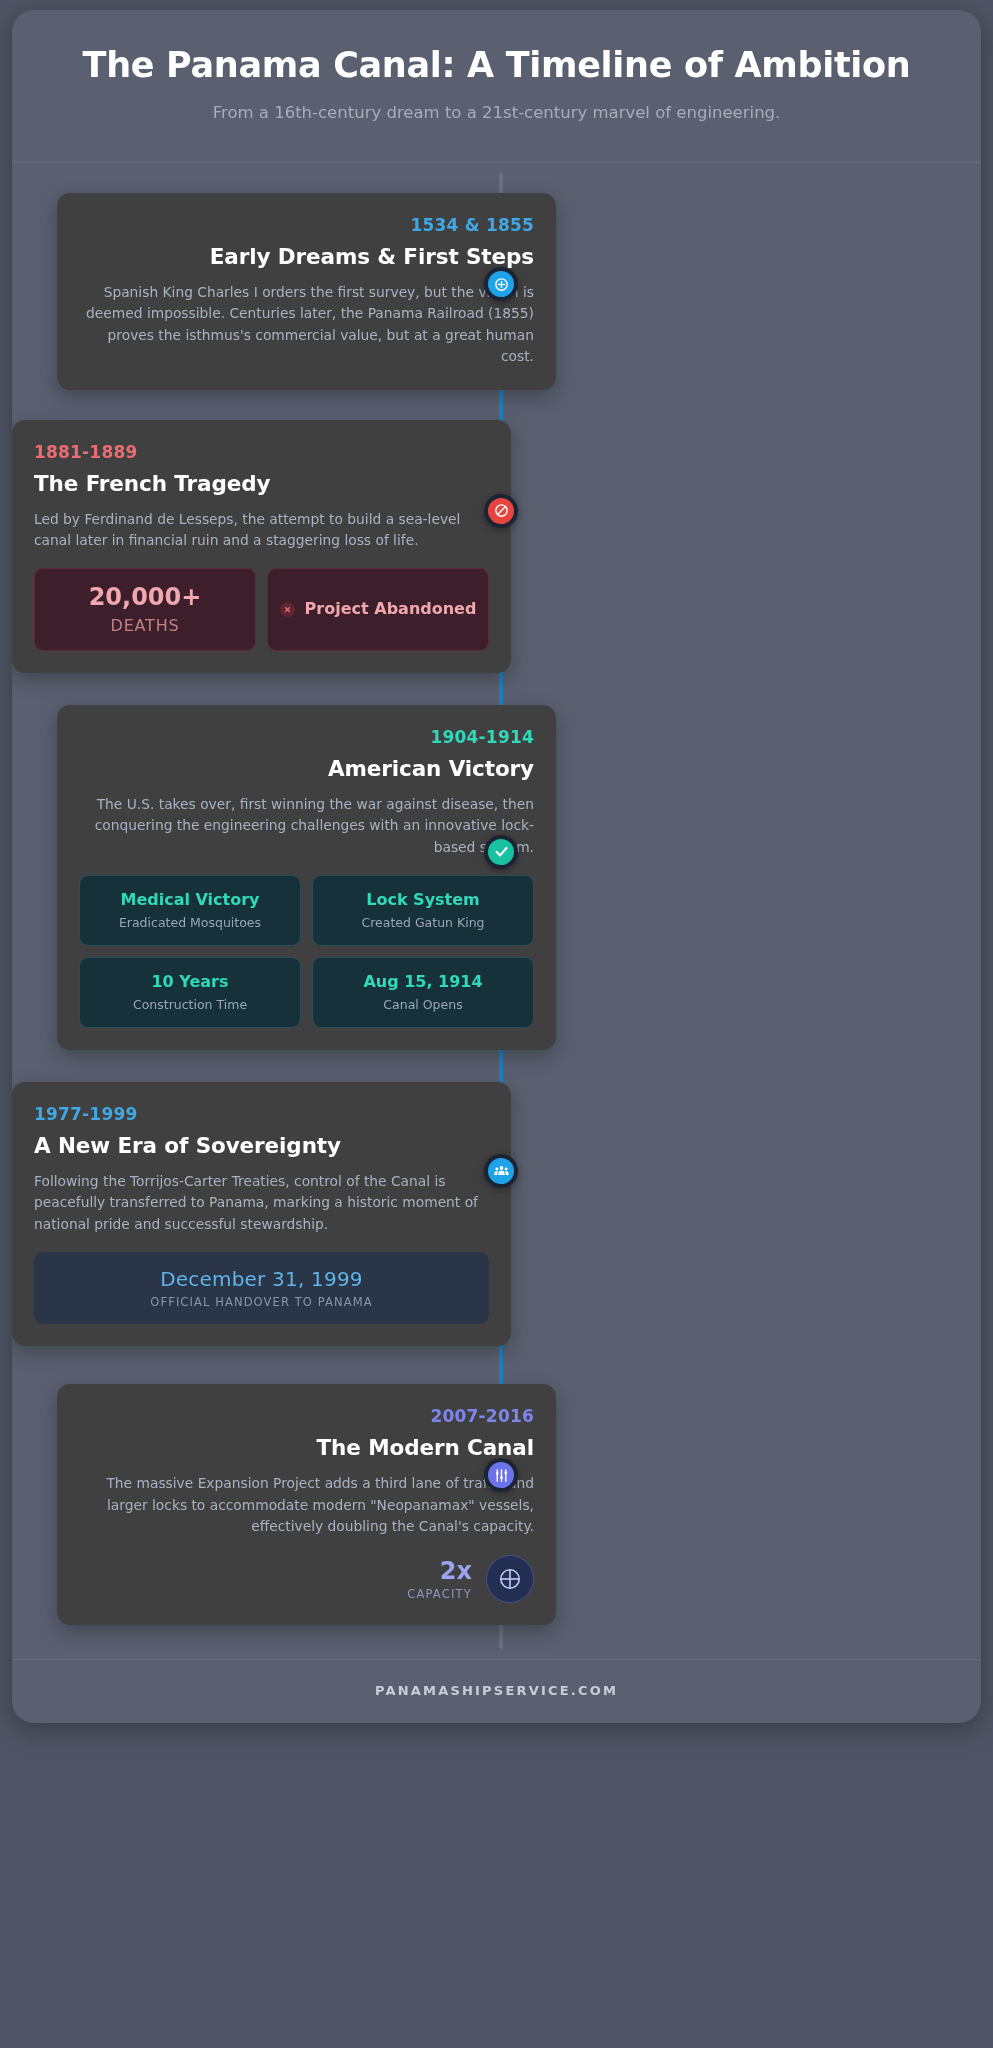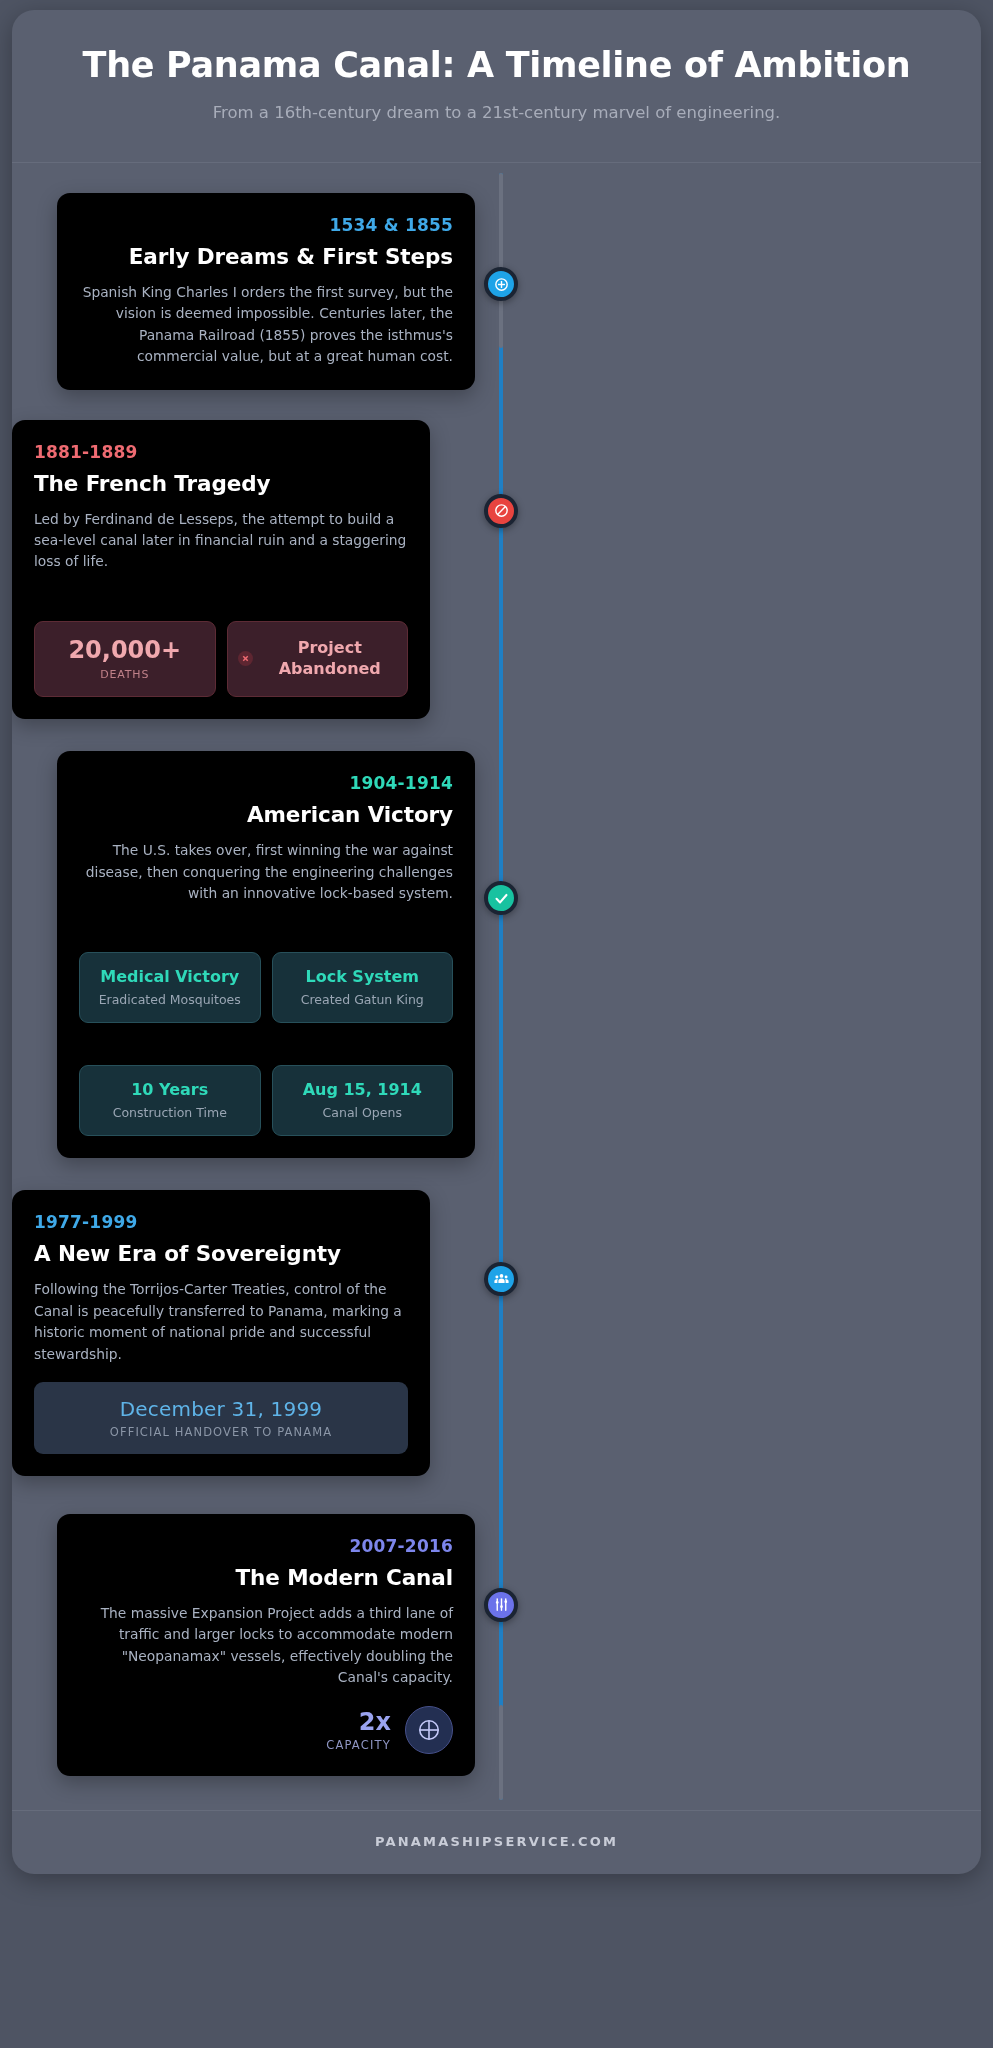--- a/index.html
+++ b/index.html
@@ -78,22 +78,22 @@
 
   .row {
     position:relative;
     display:flex;
     min-height:10px;
   }
   .row.left  { justify-content:flex-start; }
   .row.right { justify-content:flex-start; }
 
   .card {
-    width:418px;
-    background:#000000;
+    width:499px;
+    background:#404040;
     border-radius:13px;
     padding:22px 22px 22px 22px;
     box-shadow:0 7px 20px rgba(0,0,0,0.28);
   }
   .row.left  .card { margin-left:45px;  text-align:right; }
   .row.right .card { margin-right:45px; text-align:left;  }
 
   .era {
     font-size:17px;
     font-weight:bold;
@@ -145,29 +145,28 @@
 
   .stat {
     flex:1;
     border-radius:9px;
     padding:15px 10px;
     text-align:center;
     display:flex;
     flex-direction:column;
     align-items:center;
     justify-content:center;
-    margin-top:31px;
   }
   .stat .big {
     font-size:24px;
     font-weight:bold;
     line-height:1.15;
   }
   .stat .lab {
-    font-size:11px;
+    font-size:16px;
     letter-spacing:0.8px;
     margin-top:4px;
     color:#b4757e;
   }
 
   
   .stat.red {
     background:#3c1f2a;
     border:1px solid #5d2b35;
   }

